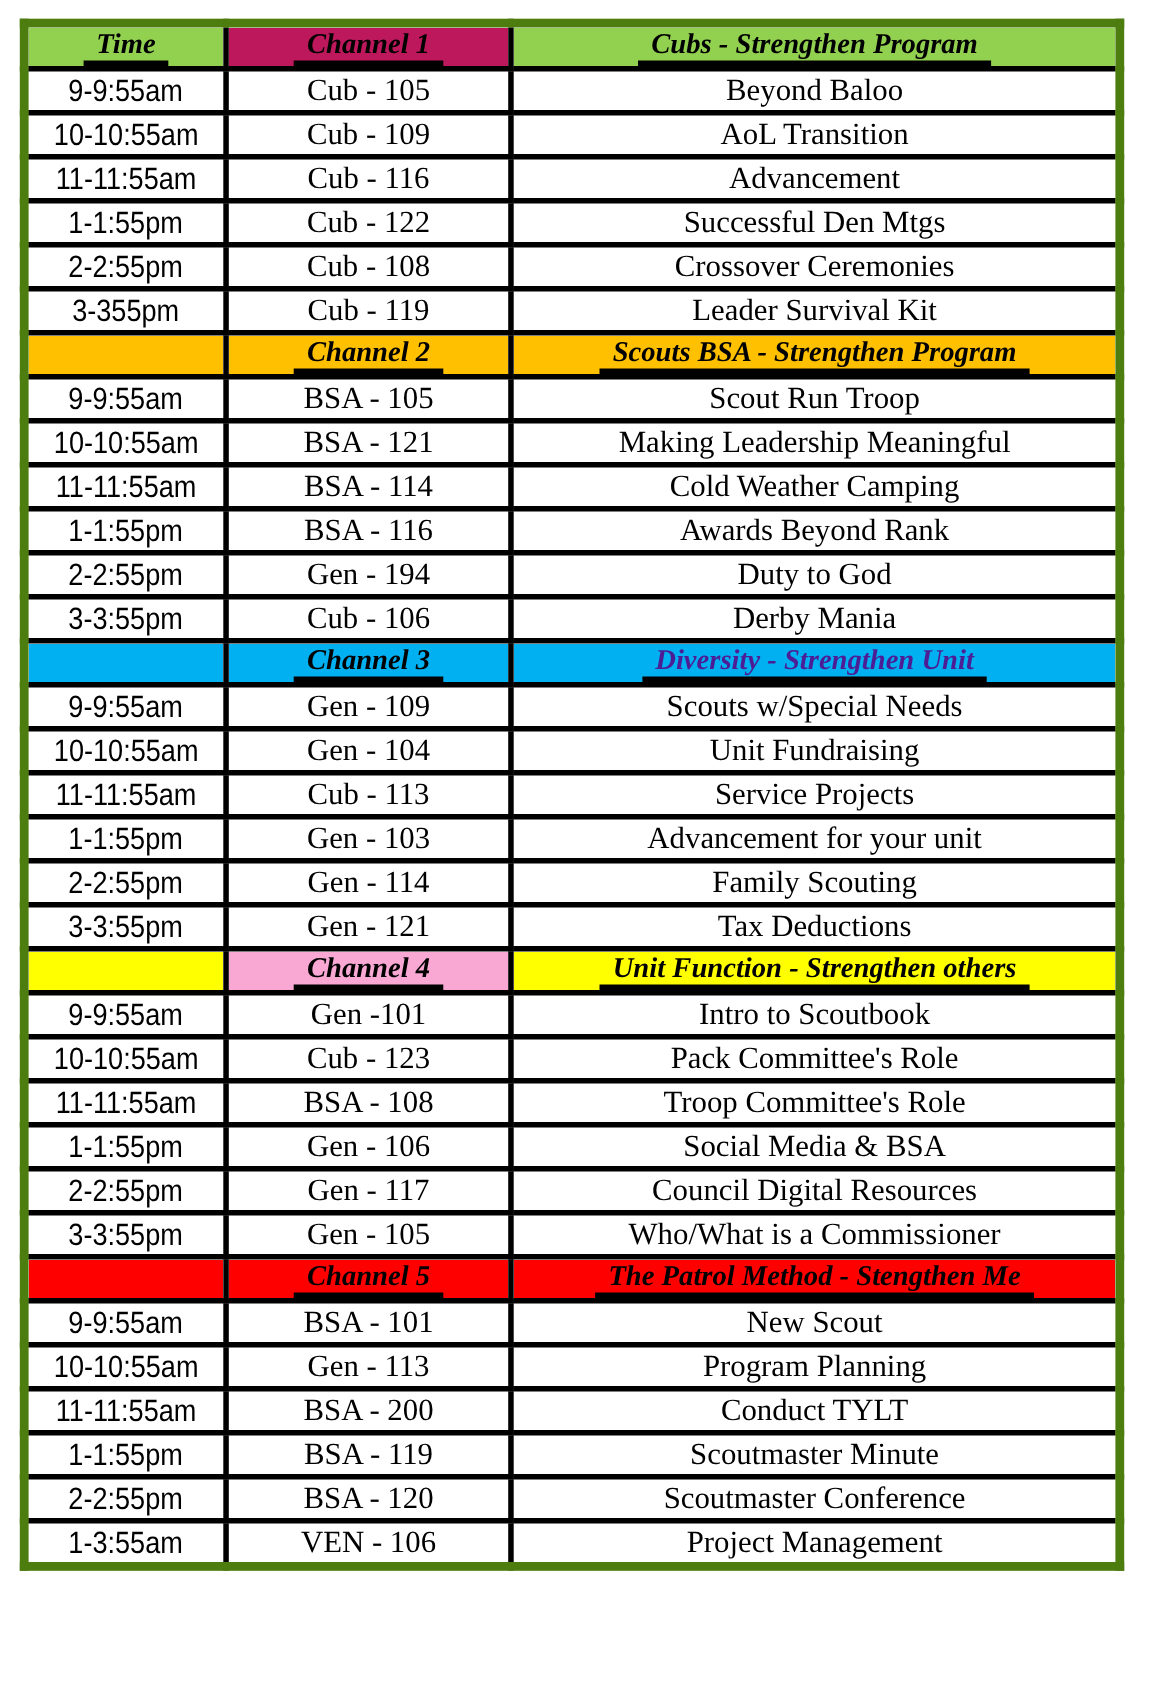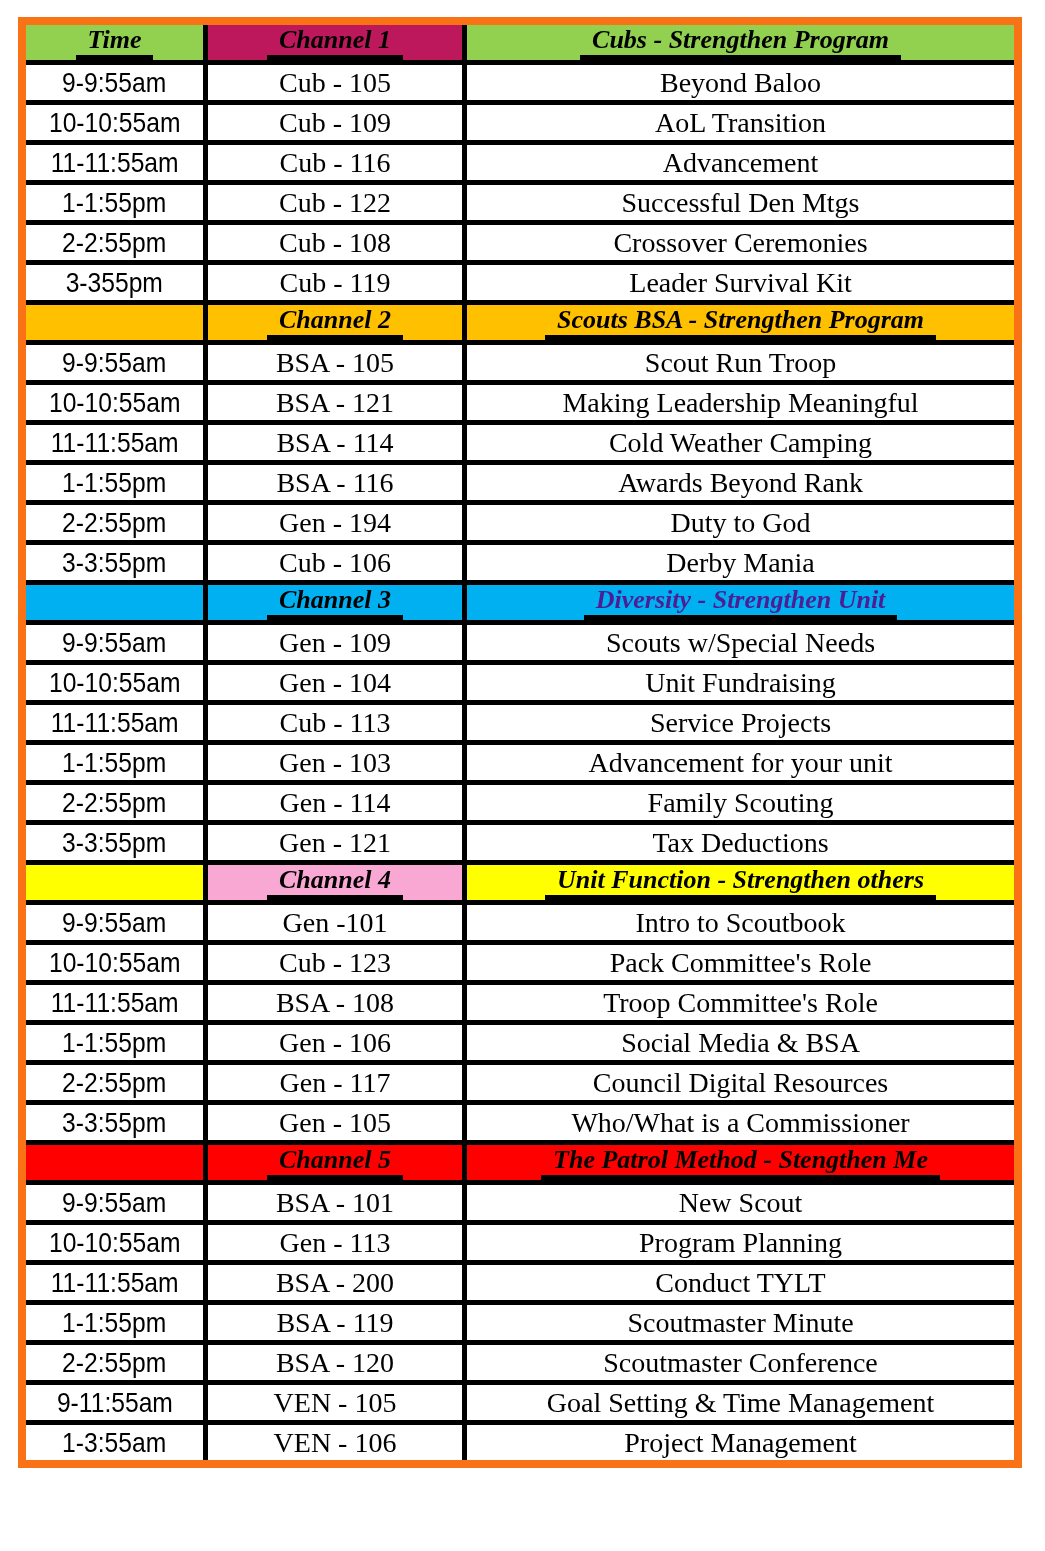--- a/index.html
+++ b/index.html
@@ -10,21 +10,21 @@
     height: 1551px;
     font-family: "Liberation Serif", serif;
   }
   .page {
     padding: 17px 0 0 18px;
   }
   table.schedule {
     border-collapse: collapse;
     table-layout: fixed;
     width: 1004px;
-    border: 8px solid #f97316;
+    border: 8px solid #4d7c0f;
   }
   table.schedule td {
     border: 5px solid #000000;
     height: 35px;
     padding: 0;
     text-align: center;
     vertical-align: middle;
     overflow: hidden;
     white-space: nowrap;
     background: #ffffff;
@@ -229,24 +229,19 @@
           <td class="time-cell"><span class="narrow">1-1:55pm</span></td>
           <td class="code-cell">BSA - 119</td>
           <td class="title-cell">Scoutmaster Minute</td>
         </tr>
         <tr>
           <td class="time-cell"><span class="narrow">2-2:55pm</span></td>
           <td class="code-cell">BSA - 120</td>
           <td class="title-cell">Scoutmaster Conference</td>
         </tr>
         <tr>
-          <td class="time-cell"><span class="narrow">9-11:55am</span></td>
-          <td class="code-cell">VEN - 105</td>
-          <td class="title-cell">Goal Setting &amp; Time Management</td>
-        </tr>
-        <tr>
           <td class="time-cell"><span class="narrow">1-3:55am</span></td>
           <td class="code-cell">VEN - 106</td>
           <td class="title-cell">Project Management</td>
         </tr>
       </tbody>
   </table>
 </div>
 
 </body></html>

